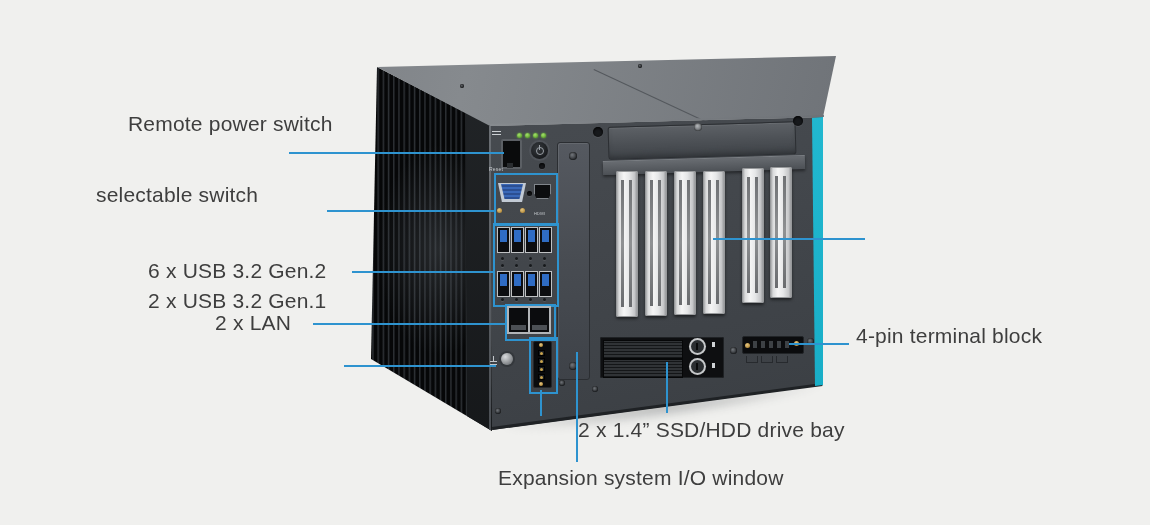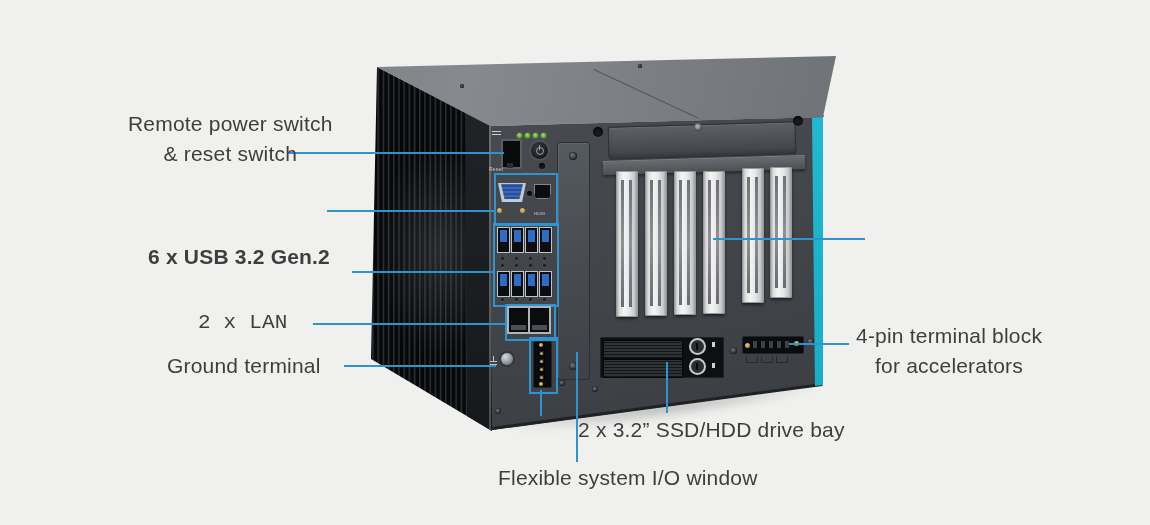--- a/index.html
+++ b/index.html
@@ -1,17 +1,17 @@
 <!DOCTYPE html>
 <html style="--blue: #2e93cf;"><head>
 <meta charset="utf-8">
 <style>
   html,body{margin:0;padding:0;background:#f0f0ee;}
   #stage{position:relative;width:1150px;height:525px;background:#f0f0ee;overflow:hidden;
-         font-family:"Liberation Sans",sans-serif;text-align:center;}
+         font-family:"Liberation Sans",sans-serif;}
   .layer{position:absolute;inset:0;}
 
   
   .fins{position:absolute;inset:0;
     background:
       radial-gradient(ellipse 90px 150px at 440px 250px, rgba(90,96,102,.38), transparent 70%),
       repeating-linear-gradient(90deg,#060708 0px,#060708 2.5px,#2e3236 3.6px,#0a0b0d 5.2px);
     clip-path:polygon(377px 67px,490px 125px,492px 431px,371px 359px);}
   .finedge{position:absolute;inset:0;background:linear-gradient(180deg,#24272a,#131517);
     clip-path:polygon(465px 112px,491px 125px,492px 431px,467px 416px);}
@@ -286,37 +286,34 @@
   <div class="lead" style="left:313px;top:323px;width:194px;"></div>
   <div class="lead" style="left:344px;top:365px;width:152px;"></div>
   <div class="lead" style="left:713px;top:238px;width:152px;"></div>
   <div class="lead" style="left:789px;top:343px;width:60px;"></div>
   <div class="lead-v" style="left:540px;top:390px;height:26px;"></div>
   <div class="lead-v" style="left:666px;top:362px;height:51px;"></div>
   <div class="lead-v" style="left:576px;top:352px;height:110px;"></div>
 
   <div class="callout" style="left:128px;top:109px;">
     <div>Remote power switch</div>
-    <div>&amp; reset switch</div>
   </div>
   <div class="callout" style="left:96px;top:180px;">
-  </div>
-  <div class="callout" style="left:148px;top:242px;font-weight:bold;">
+    <div>selectable switch</div>
+  </div>
+  <div class="callout" style="left:148px;top:256px;">
     <div>6 x USB 3.2 Gen.2</div>
-  </div>
-  <div class="callout" style="left:198px;top:308px;font-family:Liberation Mono, monospace;">
+    <div>2 x USB 3.2 Gen.1</div>
+  </div>
+  <div class="callout" style="left:215px;top:308px;">
     <div>2 x LAN</div>
   </div>
-  <div class="callout" style="left:167px;top:351px;">
-    <div>Ground terminal</div>
-  </div>
   <div class="callout" style="left:578px;top:415px;">
-    <div>2 x 3.2” SSD/HDD drive bay</div>
+    <div>2 x 1.4” SSD/HDD drive bay</div>
   </div>
   <div class="callout" style="left:498px;top:463px;">
-    <div>Flexible system I/O window</div>
+    <div>Expansion system I/O window</div>
   </div>
   <div class="callout" style="left:856px;top:321px;">
     <div>4-pin terminal block</div>
-    <div>for accelerators</div>
   </div>
 
 </div>
 
 </body></html>

